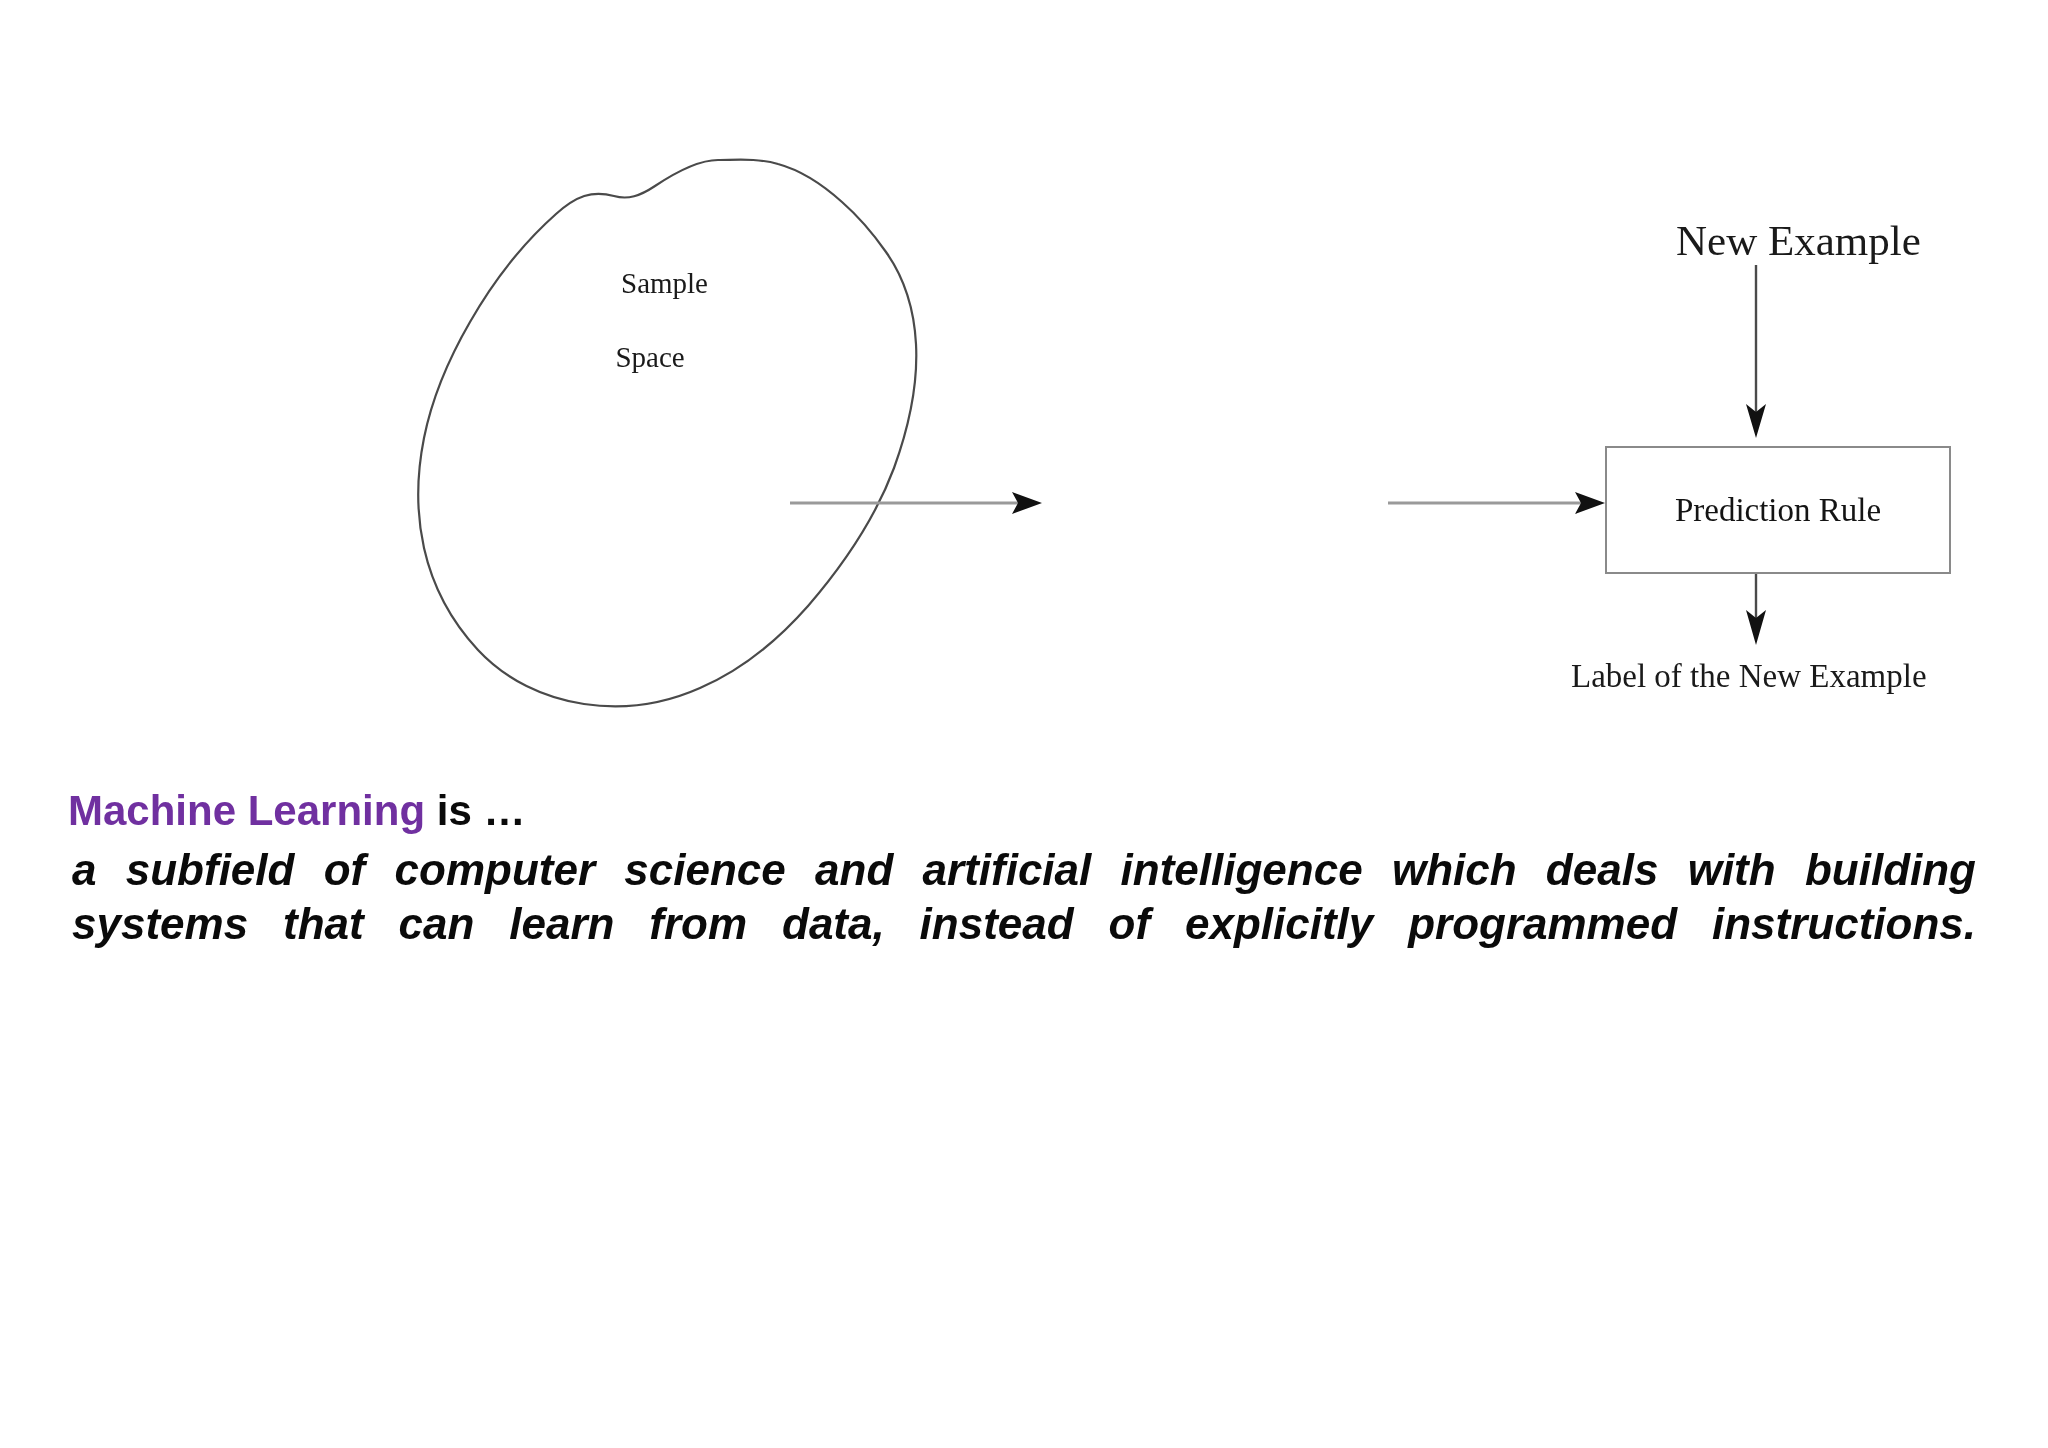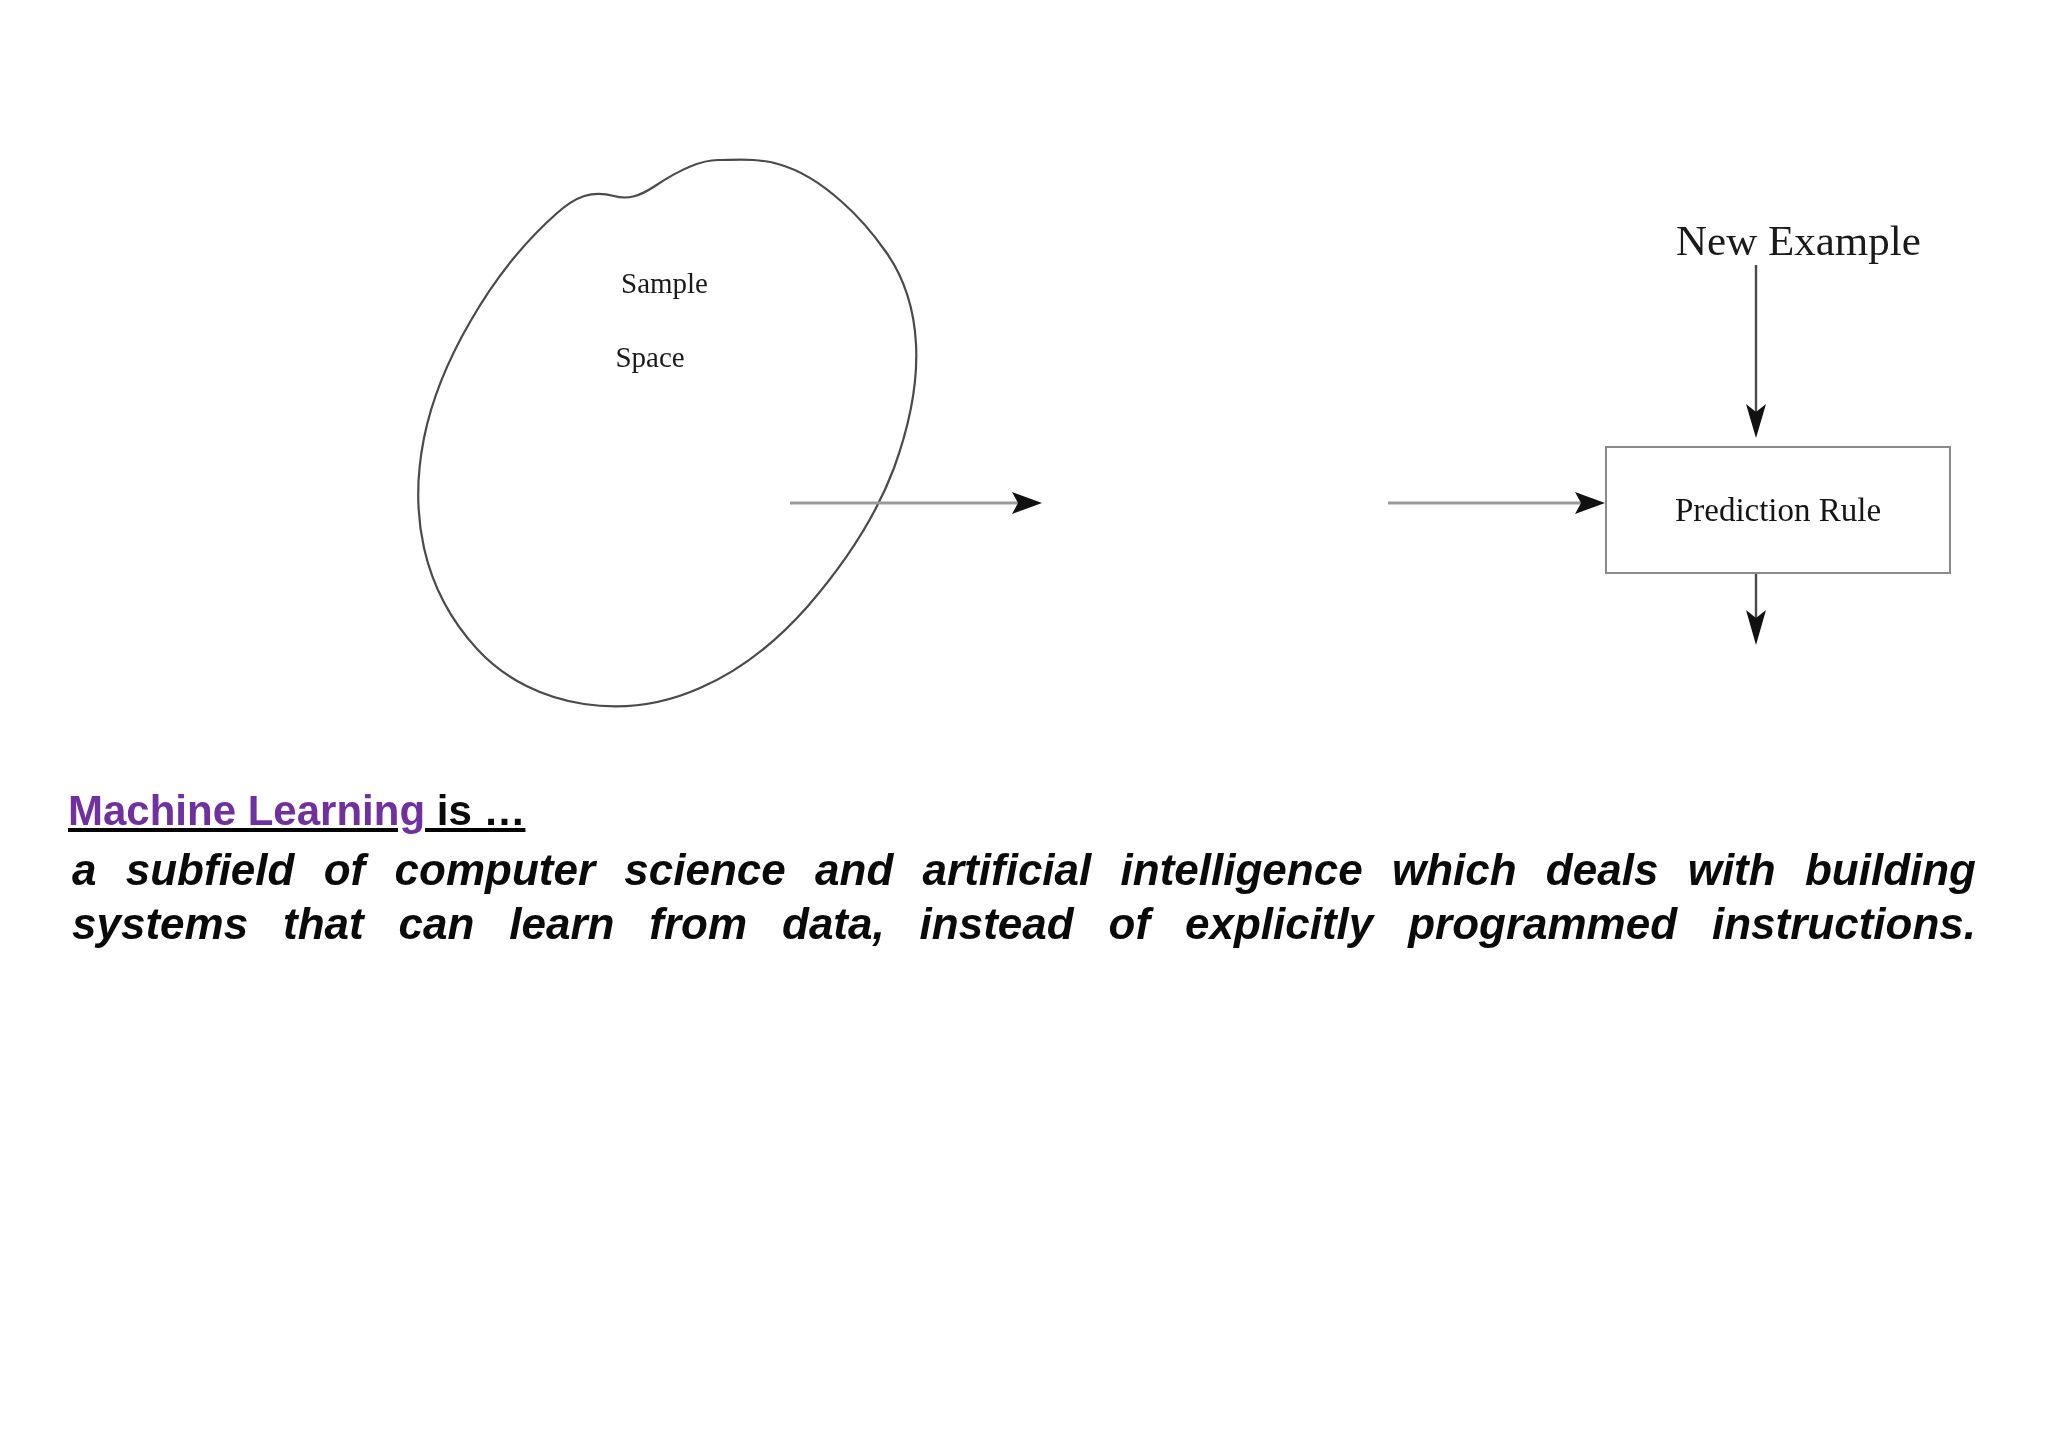--- a/index.html
+++ b/index.html
@@ -119,21 +119,20 @@
     top: 786px;
     width: 1920px;
   }
   #ml-heading {
     font-family: "Liberation Sans Narrow", "Liberation Sans", sans-serif;
     font-size: 42px;
     font-weight: bold;
     line-height: 1.18;
     margin: 0 0 7px 0;
     white-space: pre;
-    text-decoration: underline;
   }
   #ml-heading .accent { color: #7030A0; }
   #ml-heading .plain  { color: #0a0a0a; }
 
   #ml-definition {
     font-family: "Liberation Sans Narrow", "Liberation Sans", sans-serif;
     font-size: 44px;
     font-weight: bold;
     font-style: italic;
     color: #0a0a0a;
@@ -202,20 +201,21 @@
   </div>
 
 
 
   <div class="plain-box" id="prediction-rule-box">
     <span class="box-text">Prediction Rule</span>
   </div>
 
   <div class="serif-label" id="new-example-label">New Example</div>
 
+  <div class="serif-label" id="label-new-example">Label of the New Example</div>
 
 </div>
 
 <div id="text-block">
   <div id="ml-heading"><span class="accent">Machine Learning</span><span class="plain"> is …</span></div>
 
   <p id="ml-definition">a subfield of computer science and artificial intelligence which deals with building systems that can learn from data, instead of explicitly programmed instructions.</p>
 </div>
 
 </body></html>

